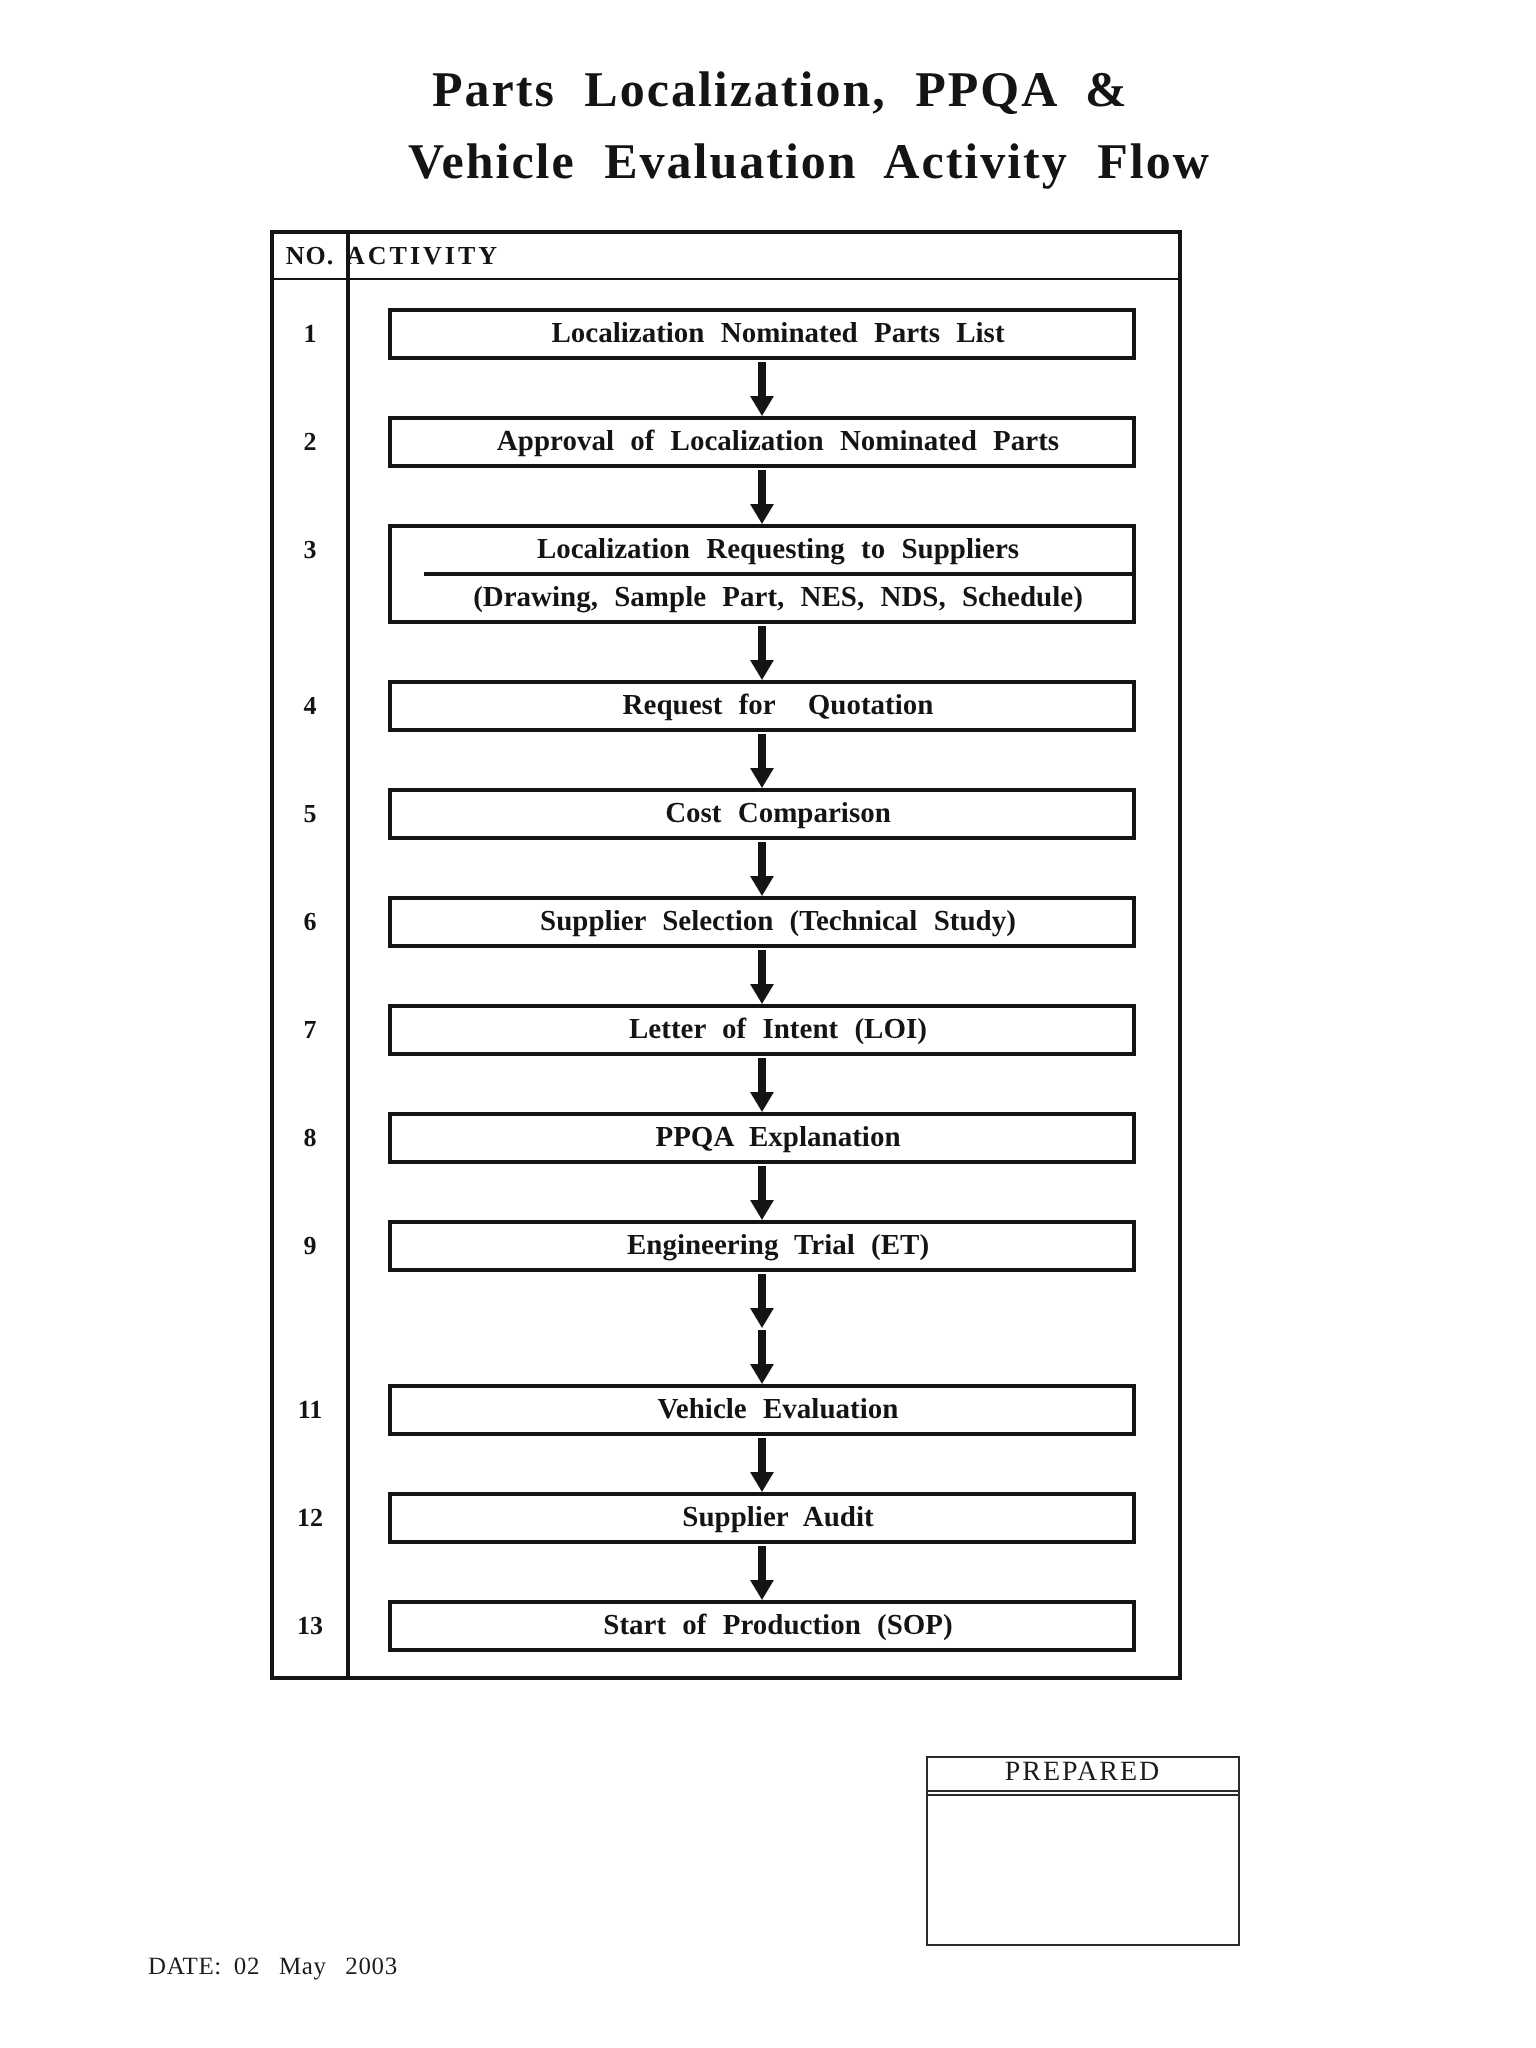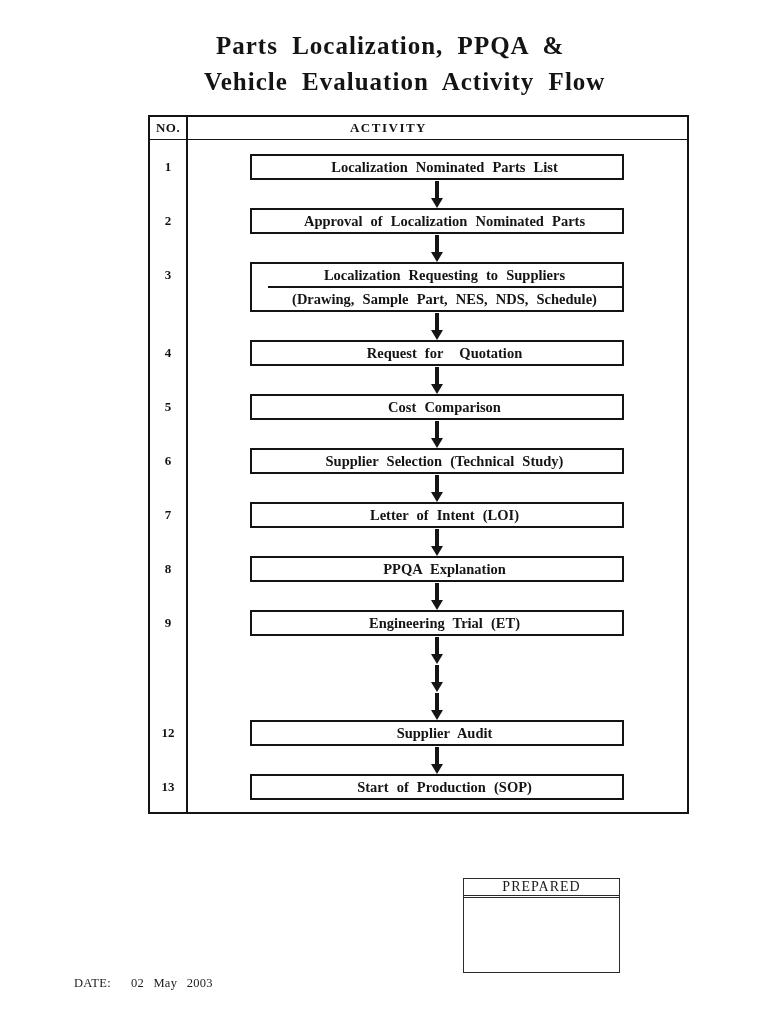--- a/index.html
+++ b/index.html
@@ -17,30 +17,30 @@
     word-spacing:7px; letter-spacing:1px; color:#141414;
   }
   .title-line.l1 { padding-left:12px; }
   .title-mask {
     position:absolute; left:627px; top:20px; width:141px; height:86px;
     background:#ffffff; z-index:5;
   }
 
   
   .flow-table {
-    position:absolute; left:148px; top:115px; width:541px;
+    position:absolute; left:135px; top:115px; width:456px;
     border:2px solid #141414; background:#fff;
   }
   .vline { position:absolute; top:0; bottom:0; left:36px; width:1.5px; background:#141414; }
   .thead {
     display:flex; height:23px; align-items:center;
     border-bottom:1.5px solid #141414; font-weight:bold; font-size:13px;
   }
   .no-head { width:36px; text-align:center; letter-spacing:0.5px; }
-  .act-head { flex:1; text-align:center; padding-right:96px; letter-spacing:1.5px; }
+  .act-head { flex:1; text-align:left; padding-right:96px; letter-spacing:1.5px; }
 
   .tbody { padding:14px 0 12px; }
   .row { display:flex; }
   .no-cell {
     width:36px; display:flex; align-items:center; justify-content:center;
     font-weight:bold; font-size:13px;
   }
   .act-cell { flex:1; }
   .step { height:26px; }
   .step.tall { height:50px; }
@@ -79,21 +79,21 @@
     height:19px; border-bottom:3.5px double #2b2b2b;
     text-align:center; font-size:14px; line-height:16px; letter-spacing:1px;
     color:#1c1c1c;
   }
 
   
   .date-line {
     position:absolute; left:74px; top:976px; font-size:12.5px;
     letter-spacing:0.3px; color:#1c1c1c; word-spacing:6px;
   }
-  .date-line .date-value { margin-left:20px; }
+  .date-line .date-value { margin-left:6px; }
 </style>
 </head>
 <body>
 
 <div class="page">
 
   <div class="title-wrap">
     <div class="title-line l1">Parts Localization, PPQA &amp;</div>
     <div class="title-line l2">Vehicle Evaluation Activity Flow</div>
   </div>
@@ -259,20 +259,26 @@
       <div class="row arrow-row">
         <div class="no-cell"></div>
         <div class="act-cell">
           <div class="arrow">
               <span class="stem"></span>
               <span class="ahead"></span>
             </div>
         </div>
       </div>
 
+      <div class="row step">
+        <div class="no-cell">11</div>
+        <div class="act-cell">
+          <div class="box">Vehicle Evaluation</div>
+        </div>
+      </div>
       <div class="row arrow-row">
         <div class="no-cell"></div>
         <div class="act-cell">
           <div class="arrow">
               <span class="stem"></span>
               <span class="ahead"></span>
             </div>
         </div>
       </div>
 

